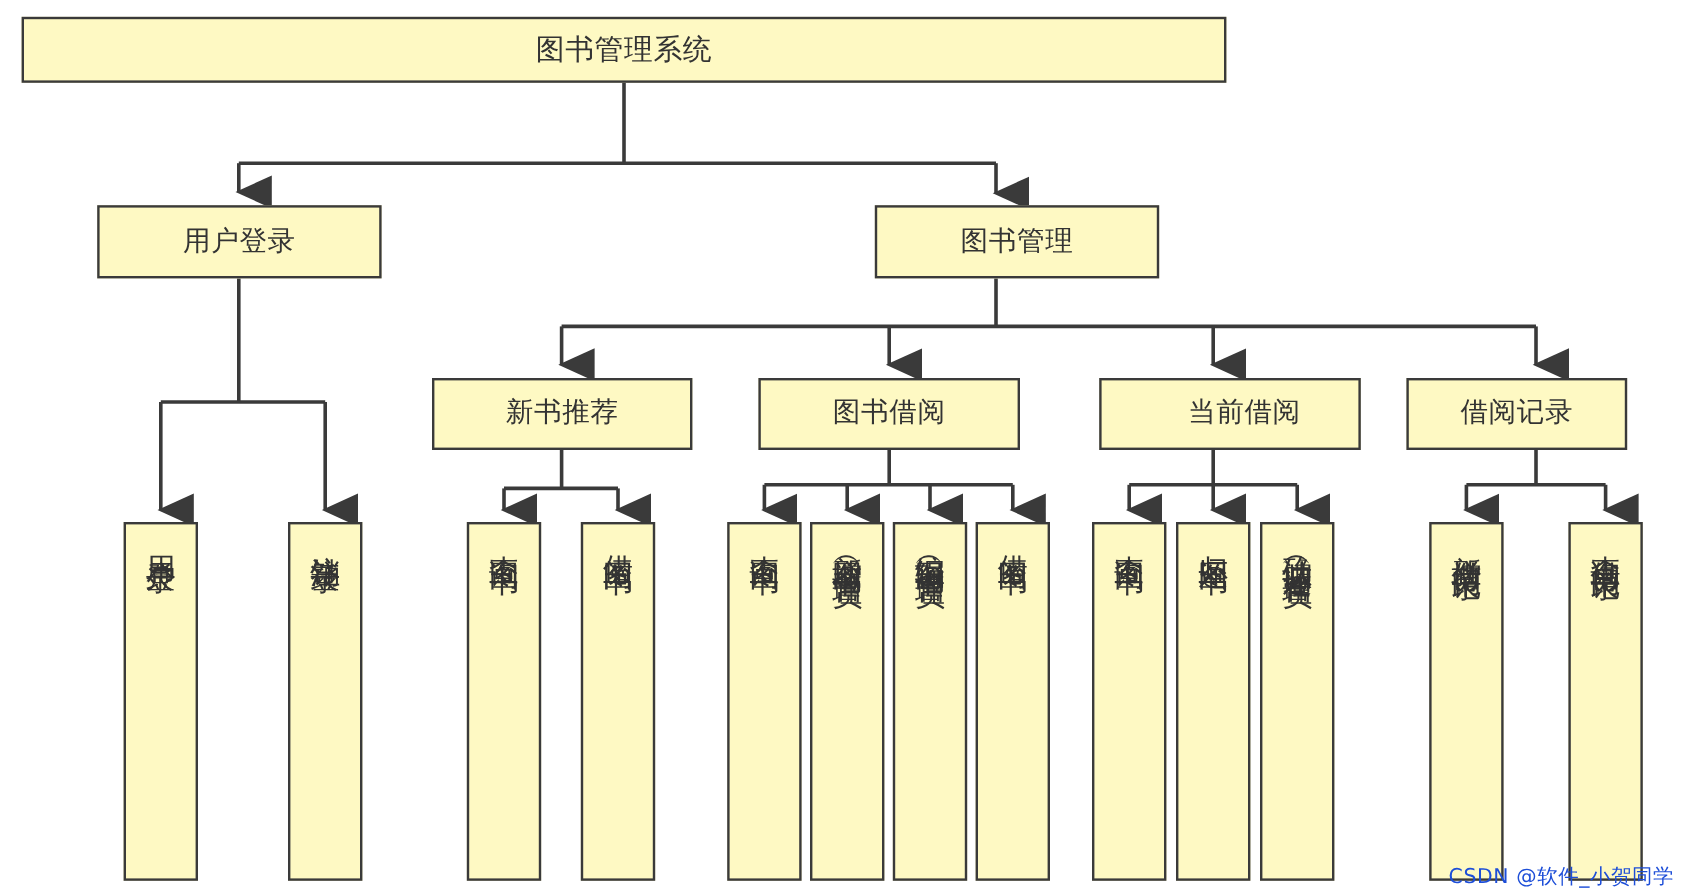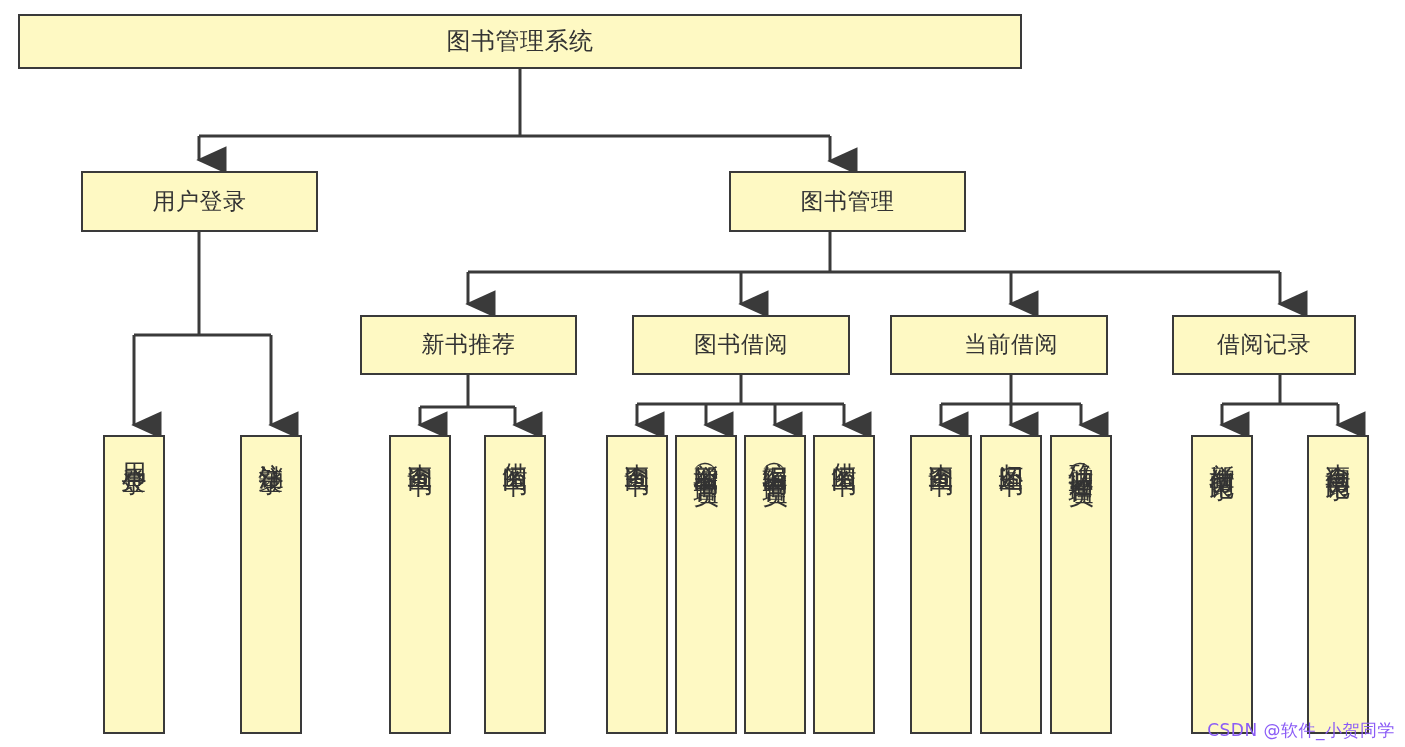--- a/index.html
+++ b/index.html
@@ -62,21 +62,21 @@
     font-size: 25px;
     line-height: 1.0;
     letter-spacing: 3px;
     white-space: nowrap;
   }
   #watermark {
     position: absolute;
     right: 10px;
     bottom: 5px;
     font-size: 17px;
-    color: #8b5cf6;
+    color: #1d4ed8;
     letter-spacing: 0.5px;
     z-index: 3;
     white-space: nowrap;
   }
 </style>
 </head>
 <body>
 
 <div id="canvas">
 
@@ -143,21 +143,21 @@
   </div>
 
   <div class="node horiz" style="left:360px; top:315px; width:217px; height:60px;">
     <span class="lbl">新书推荐</span>
   </div>
 
   <div class="node horiz" style="left:632px; top:315px; width:218px; height:60px;">
     <span class="lbl">图书借阅</span>
   </div>
 
-  <div class="node horiz" style="left:890px; top:315px; width:218px; height:60px;padding-left:24px;">
+  <div class="node horiz" style="left:916px; top:315px; width:218px; height:60px;padding-left:24px;">
     <span class="lbl">当前借阅</span>
   </div>
 
   <div class="node horiz" style="left:1172px; top:315px; width:184px; height:60px;">
     <span class="lbl">借阅记录</span>
   </div>
 
   <div class="node vert" style="left:103px; top:435px; width:62px; height:299px;">
     <span class="lbl">用户登录</span>
   </div>

